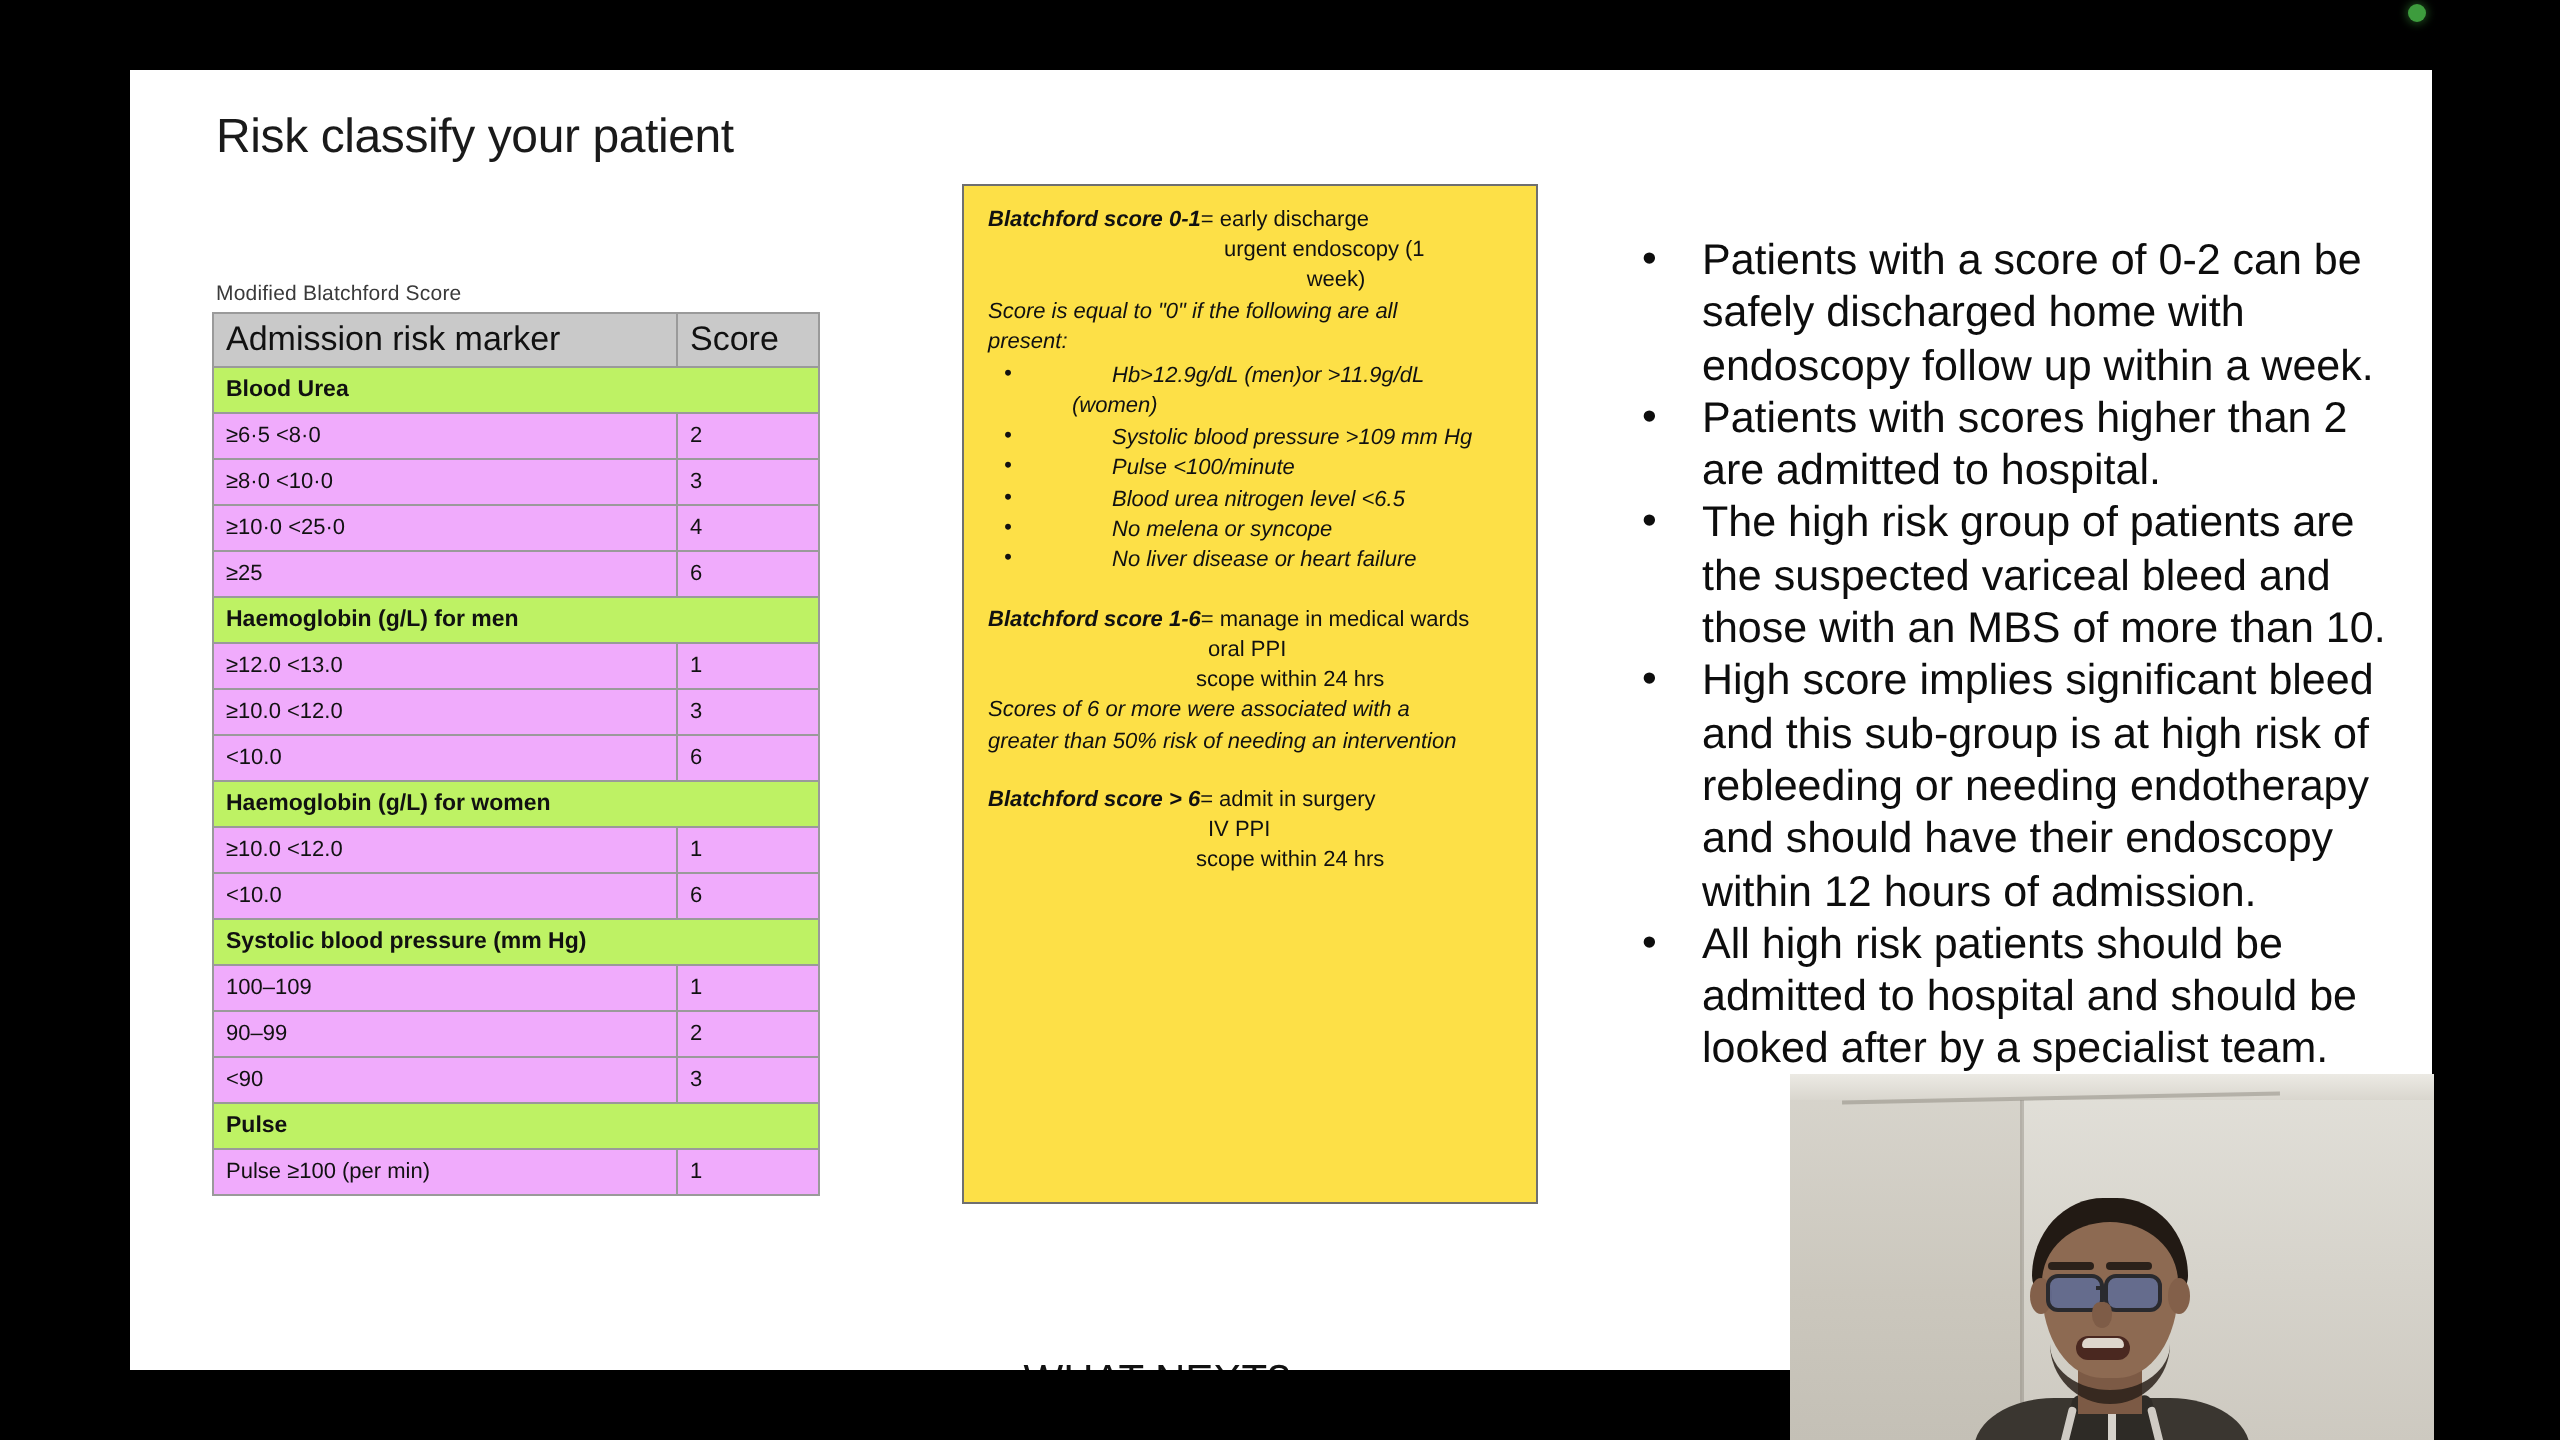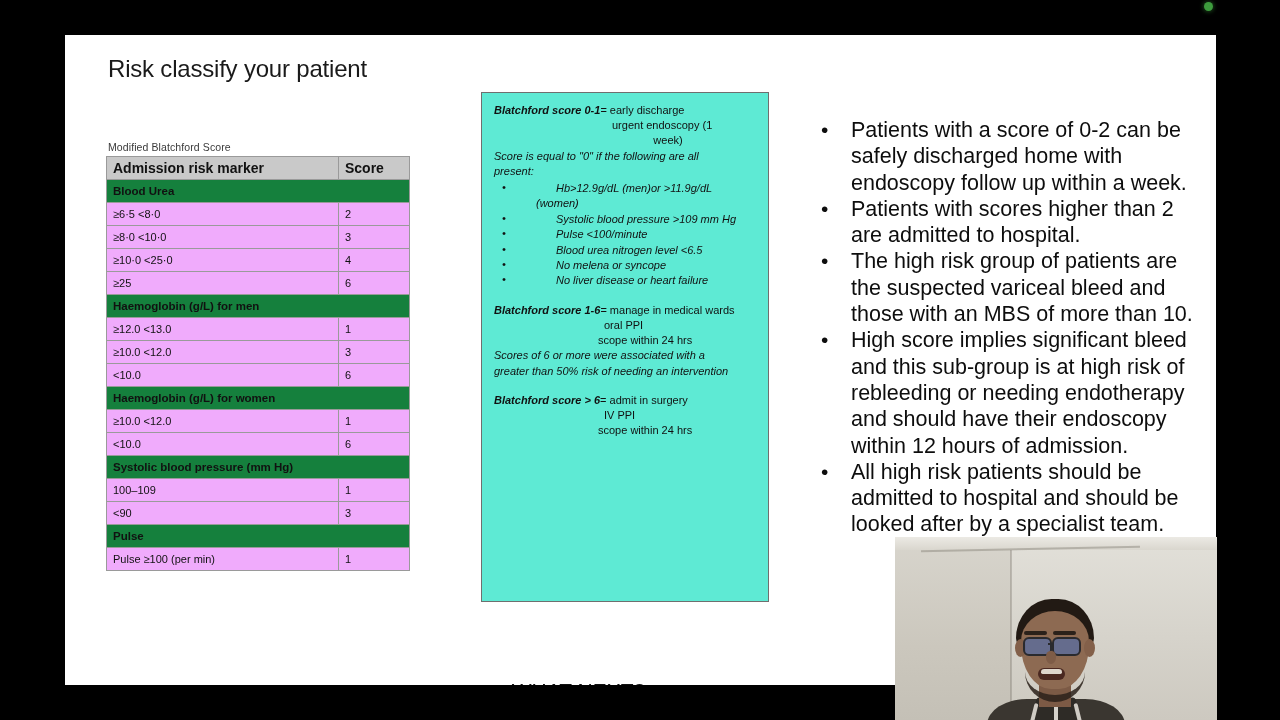--- a/index.html
+++ b/index.html
@@ -76,41 +76,41 @@
   table.blatchford td, table.blatchford th {
     border: 1px solid #9a9a9a;
     padding: 3px 6px;
     height: 16px;
     vertical-align: middle;
     background: #f0abfc;
     text-align: left;
   }
   table.blatchford th {
     background: #c9c9c9;
-    font-weight: bold;
-    font-size: 14px;
+    font-weight: normal;
+    font-size: 17px;
   }
   td.score-cell, th.score-head {
     width: 58px;
     text-align: center;
   }
   tr.group-row td {
-    background: #15803d;
+    background: #bef264;
     font-weight: bold;
     font-size: 11.5px;
   }
 
   
   #criteria-box {
     position: absolute;
     left: 416px;
     top: 57px;
     width: 288px;
     height: 510px;
-    background: #5eead4;
+    background: #fde047;
     border: 1px solid #6f6f6f;
     box-sizing: border-box;
     padding: 10px 12px 8px 12px;
     font-size: 11px;
     line-height: 15.2px;
     color: #111;
   }
   #criteria-box .line { white-space: nowrap; }
   #criteria-box .hdr {
     font-style: italic;
@@ -370,20 +370,24 @@
             <tr>
               <td>&lt;10.0</td>
               <td class="score-cell">6</td>
             </tr>
             <tr class="group-row">
               <td colspan="2">Systolic blood pressure (mm Hg)</td>
             </tr>
             <tr>
               <td>100–109</td>
               <td class="score-cell">1</td>
+            </tr>
+            <tr>
+              <td>90–99</td>
+              <td class="score-cell">2</td>
             </tr>
             <tr>
               <td>&lt;90</td>
               <td class="score-cell">3</td>
             </tr>
             <tr class="group-row">
               <td colspan="2">Pulse</td>
             </tr>
             <tr>
               <td>Pulse ≥100 (per min)</td>

